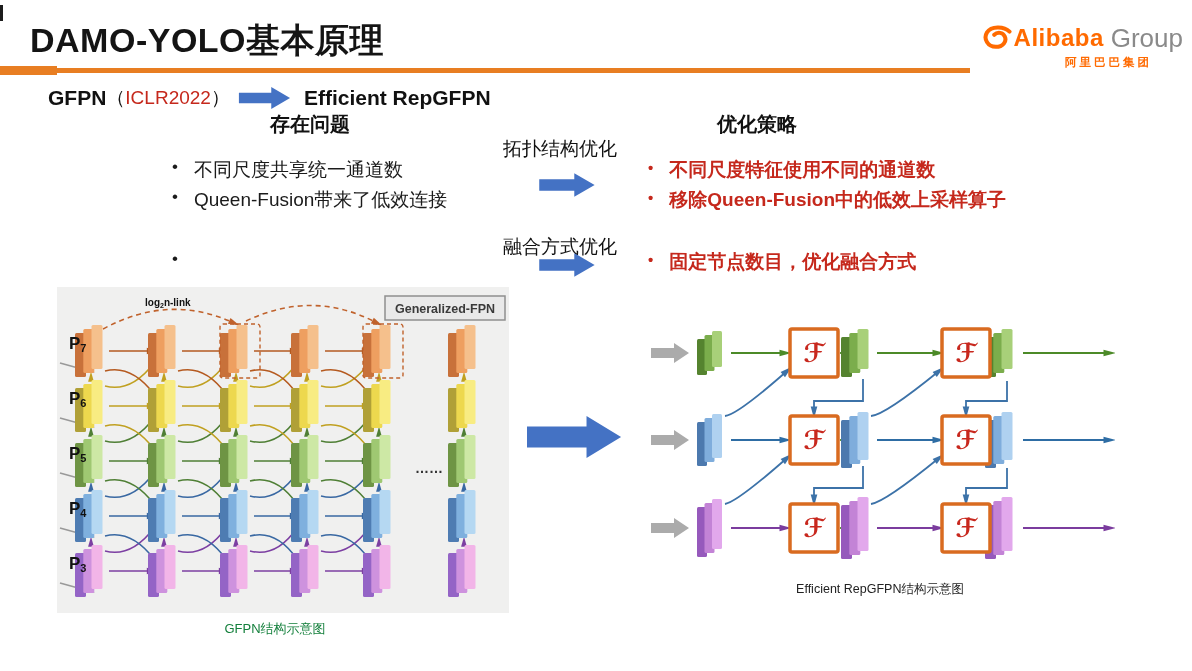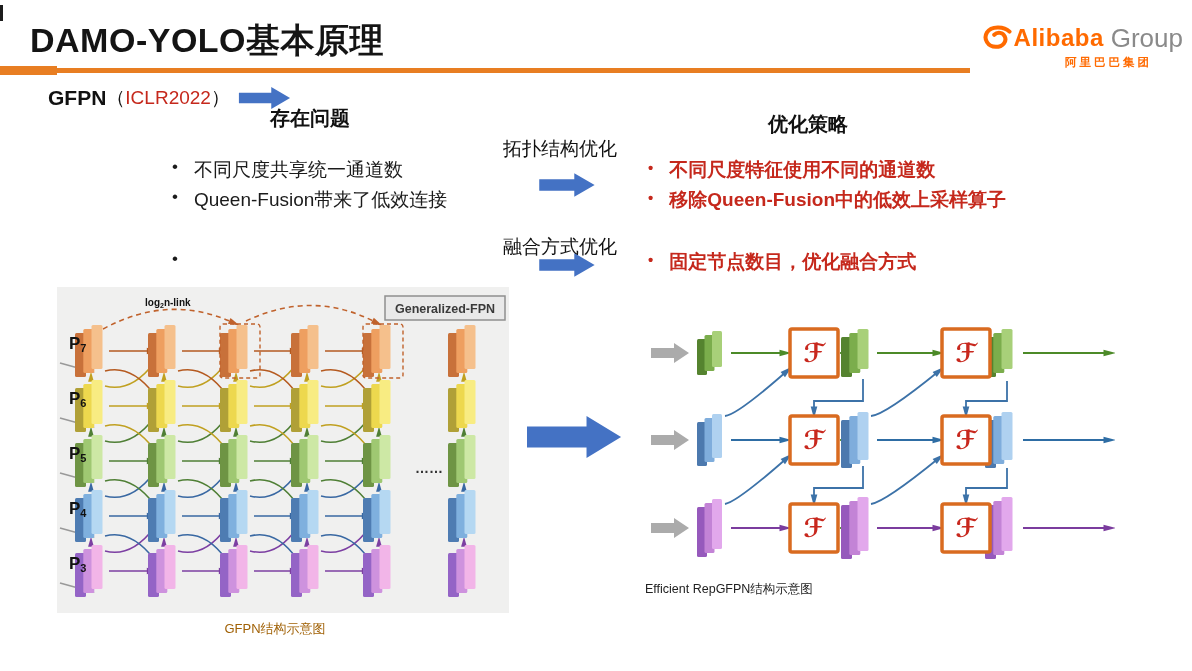--- a/index.html
+++ b/index.html
@@ -20,34 +20,34 @@
   #logo .brand{font-size:24px;font-weight:bold;color:var(--logo-orange,#FF6A00);letter-spacing:.5px;}
   #logo .group{font-size:26px;color:#8A8A8A;margin-left:7px;font-weight:400;}
   #logo .cn{font-size:11.5px;font-weight:bold;color:var(--logo-orange,#FF6A00);letter-spacing:3px;margin:1px 0 0 44px;padding-left:38px;}
   
   #intro{left:48px;top:85px;display:flex;align-items:center;font-size:19px;color:#111;}
   #intro .b{font-weight:bold;font-size:21px;}
   #intro .venue{color:var(--red-text,#C5281C);}
   #intro .arr{margin:0 8px 0 4px;}
   
   .col-heading{font-size:20px;font-weight:bold;color:#111;text-align:center;width:160px;}
-  #heading-problems{left:230px;top:105px;}
-  #heading-strategies{left:728px;top:111px;}
+  #heading-problems{left:230px;top:111px;}
+  #heading-strategies{left:677px;top:111px;}
   
   .bullet-item{display:flex;font-size:19px;color:#1b1b1b;white-space:nowrap;}
   .bullet-item .dot{margin-right:16px;font-size:17px;}
   .strategy{color:var(--red-text,#C5281C);font-weight:600;}
   .strategy .dot{font-size:15px;margin-top:2px;}
   
   .transform-label{font-size:19px;color:#111;white-space:nowrap;}
   
   #left-figure{left:57px;top:287px;width:452px;height:326px;background:var(--panel-gray,#F0F0EF);}
-  #caption-left{left:60px;top:620px;width:430px;text-align:center;font-size:13px;color:#a16207;}
+  #caption-left{left:60px;top:620px;width:430px;text-align:center;font-size:13px;color:#15803d;}
   #right-figure{left:645px;top:323px;width:470px;height:252px;}
-  #caption-right{left:645px;top:581px;width:470px;font-size:12.5px;color:#222;}
+  #caption-right{left:645px;top:581px;width:470px;text-align:center;font-size:12.5px;color:#222;}
   svg{display:block;font-family:"Liberation Sans","DejaVu Sans",sans-serif;}
   .block-arrow{fill:var(--arrow-blue,#4472C4);}
 </style>
 </head>
 <body>
 
 <div class="abs" id="edge-mark"></div>
 <div class="abs" id="page-title">DAMO-YOLO基本原理</div>
 <div class="abs" id="rule-thin"></div>
 <div class="abs" id="rule-thick"></div>
@@ -64,20 +64,21 @@
 </div>
 
 <div class="abs" id="intro">
   <span class="b">GFPN</span>
   <span>（</span>
   <span class="venue">ICLR2022</span>
   <span>）</span>
   <svg class="arr" width="62" height="24" viewBox="0 0 100 46">
     <polygon class="block-arrow" points="0,13 62,13 62,2 98,23 62,44 62,33 0,33"></polygon>
   </svg>
+  <span class="b">Efficient RepGFPN</span>
 </div>
 
 <div class="abs col-heading" id="heading-problems">存在问题</div>
 <div class="abs col-heading" id="heading-strategies">优化策略</div>
 
 <div class="abs bullet-item" style="left:172px;top:157px;">
   <span class="dot">•</span>
   <span>不同尺度共享统一通道数</span>
 </div>
 <div class="abs bullet-item" style="left:172px;top:187px;">

